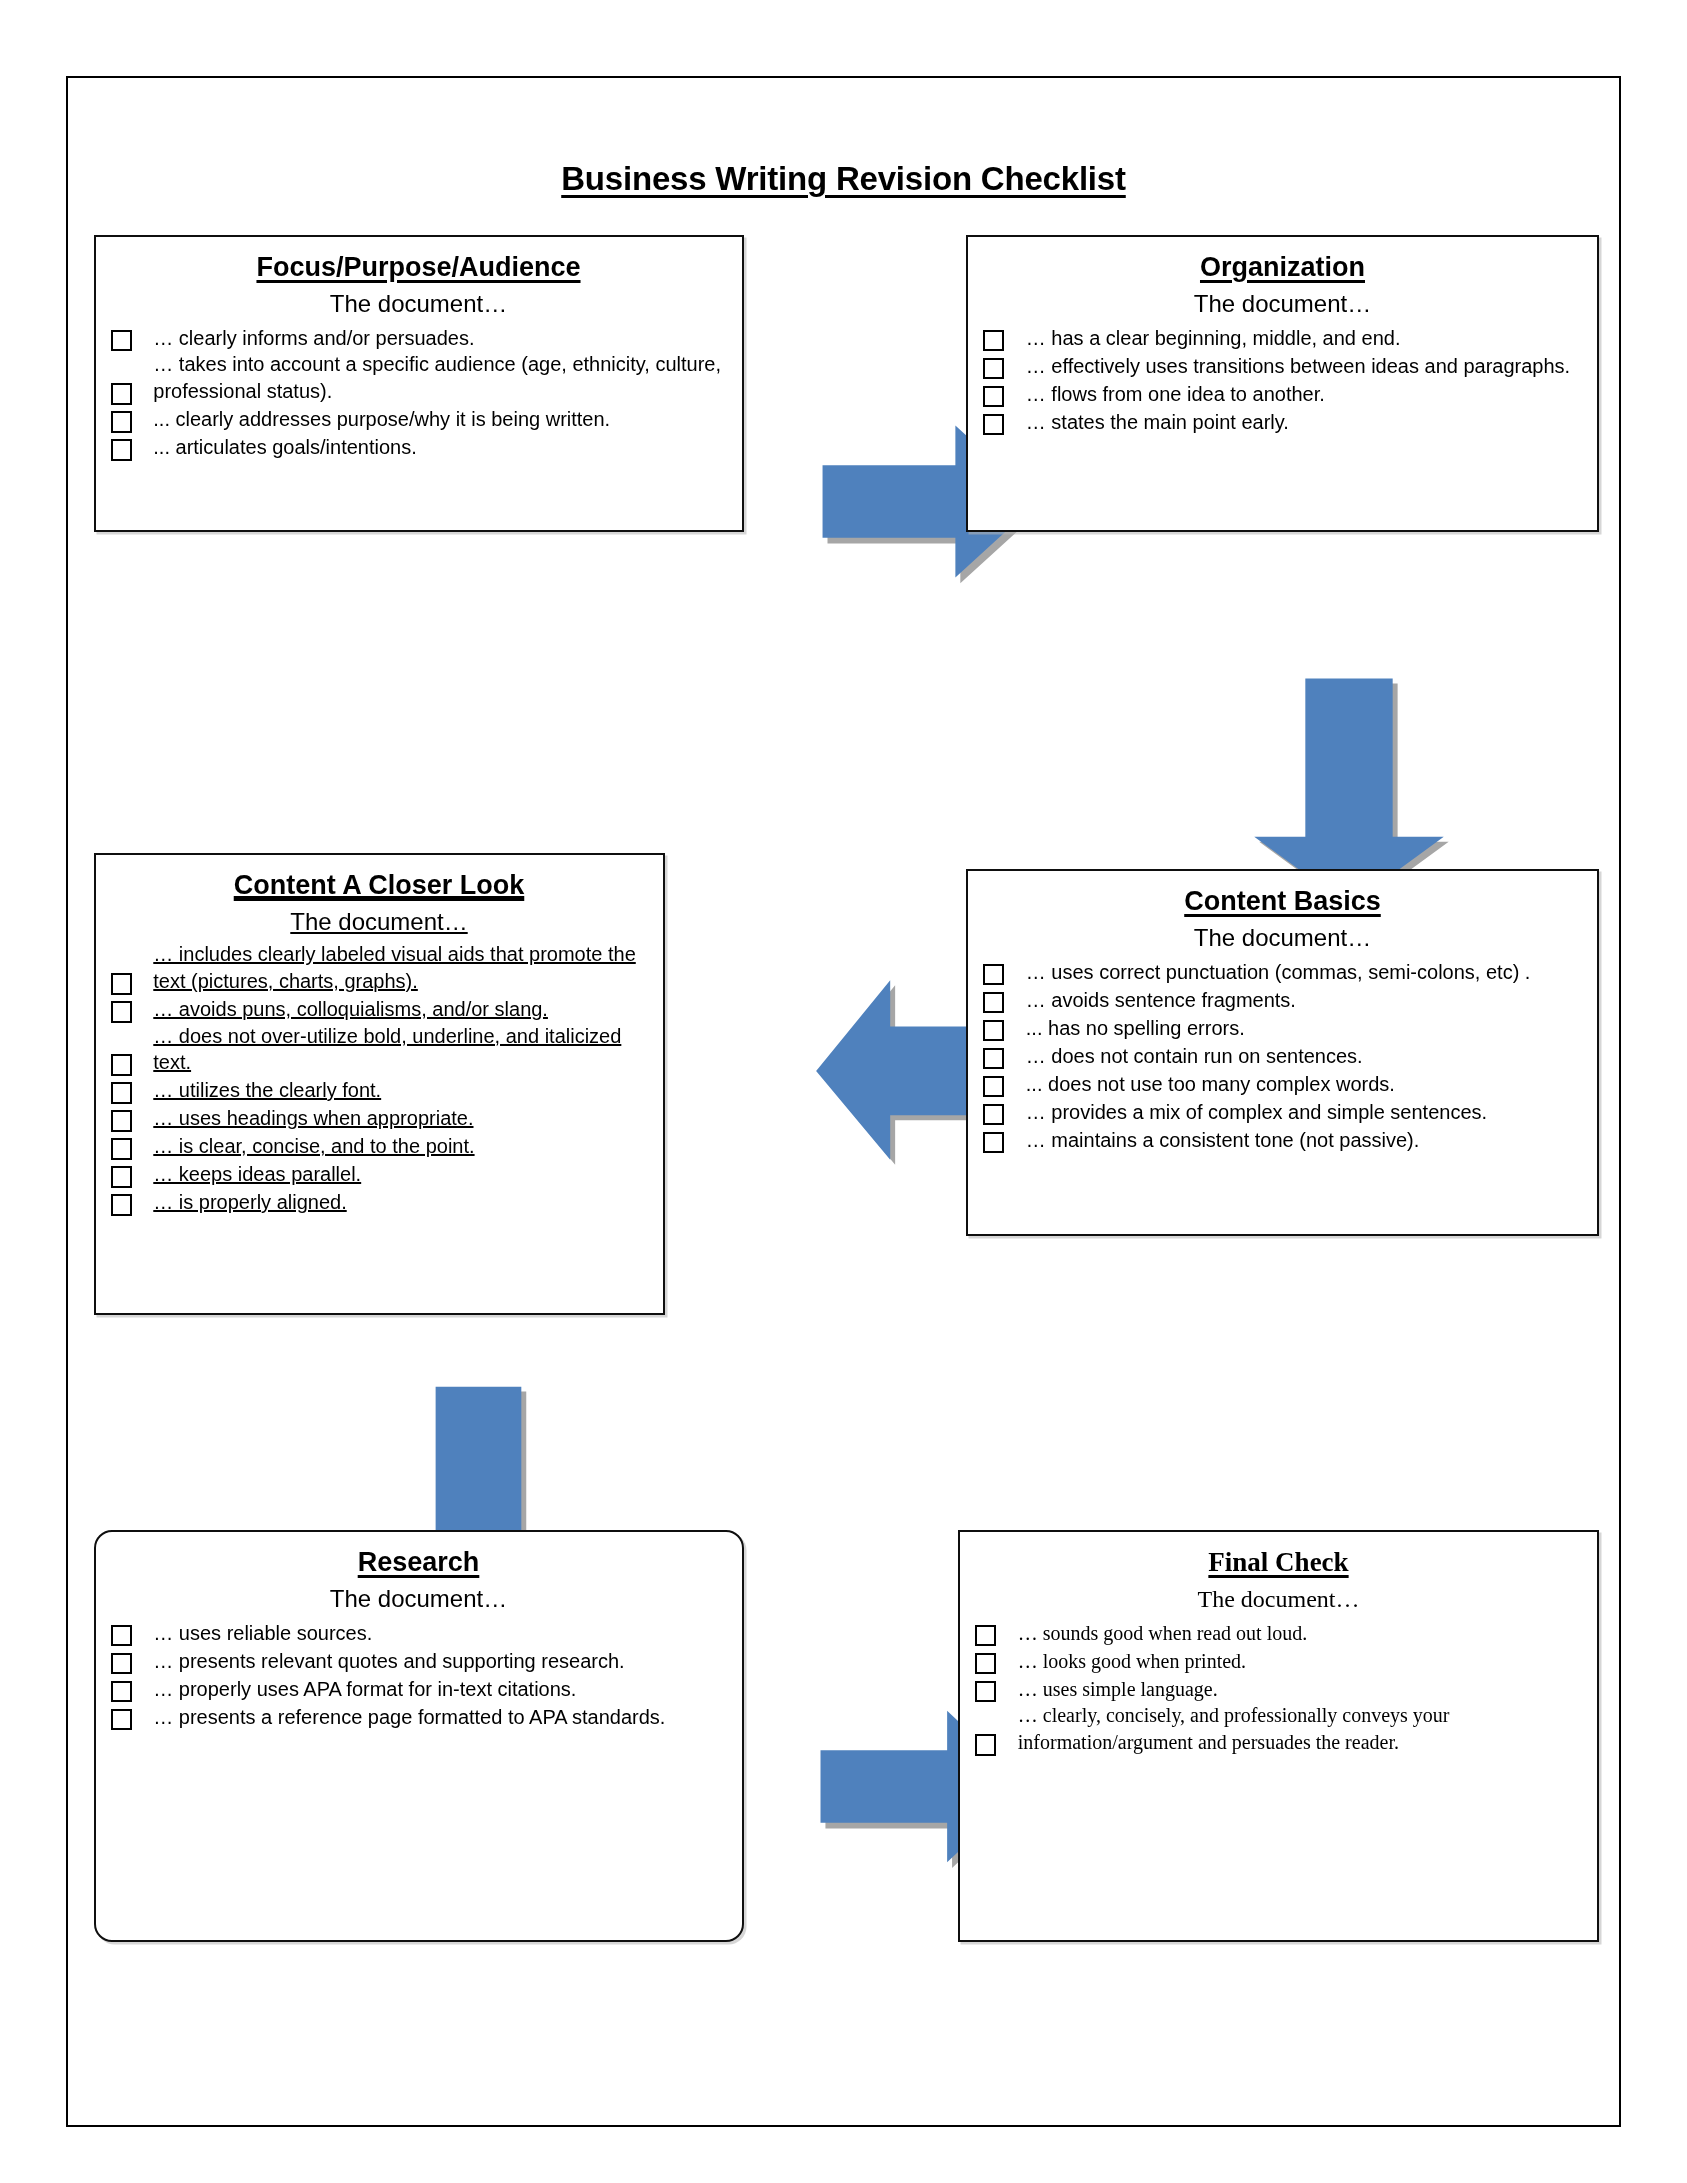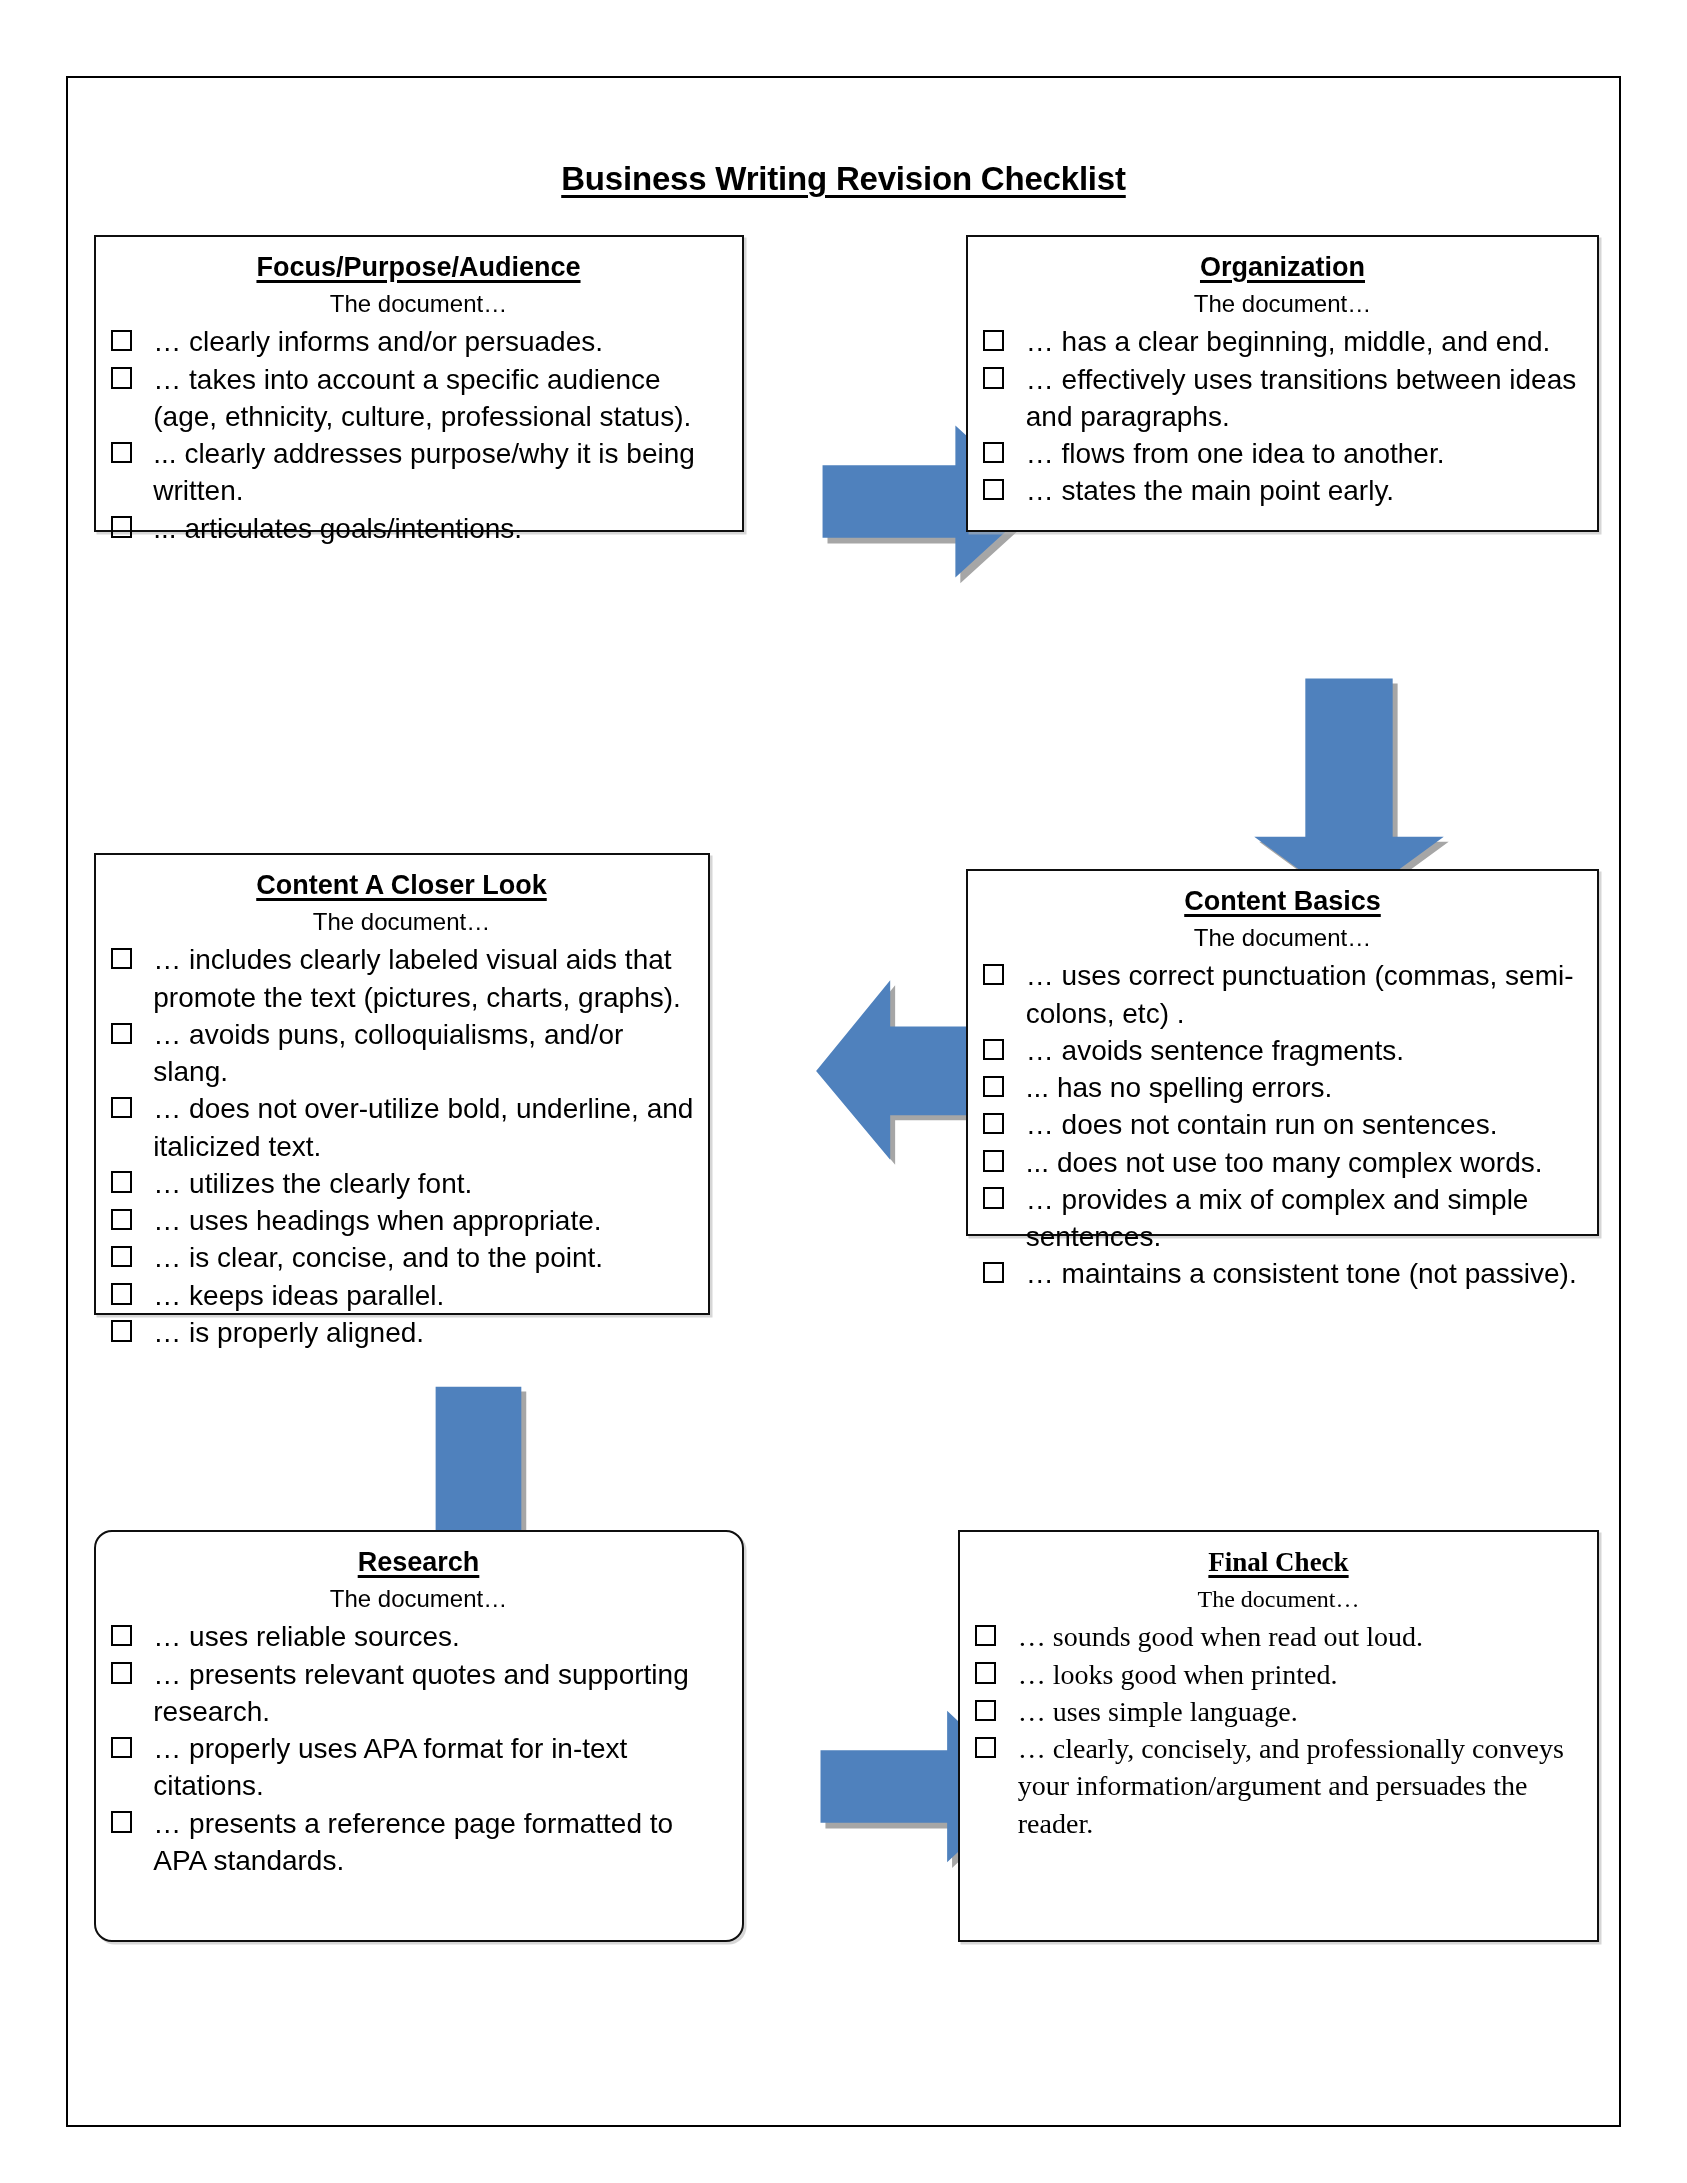--- a/index.html
+++ b/index.html
@@ -71,42 +71,42 @@
     margin-bottom: 5px;
     line-height: 1.2;
   }
   .items {
     margin: 0;
     padding: 0;
     list-style: none;
   }
   .item {
     display: flex;
-    align-items: flex-start;
-    font-size: 28px;
+    align-items: flex-end;
+    font-size: 20px;
     line-height: 1.33;
     padding: 0 11.5px 0 15px;
   }
   .item .tick {
     flex: 0 0 auto;
     width: 21.4px;
     height: 21.4px;
     border: 2.1px solid #000000;
     box-sizing: border-box;
     margin-top: 6.6px;
     margin-right: 21.4px;
   }
   .item .txt {
     flex: 1 1 auto;
   }
 
   
   #box-focus       { left: 25.5px;   top: 157px;  width: 650px;  height: 297px; }
   #box-organization{ left: 898px; top: 157px;  width: 633px;  height: 297px; }
-  #box-closer      { left: 25.5px;   top: 775px;  width: 616px;  height: 462px; }
+  #box-closer      { left: 25.5px;   top: 775px;  width: 571px;  height: 462px; text-decoration: underline; }
   #box-basics      { left: 898px; top: 791px;  width: 633px;  height: 367px; }
   #box-research    { left: 25.5px;   top: 1452px; width: 650px;  height: 412px; border-radius: 18px; }
   #box-final       { left: 890px; top: 1452px; width: 641px;  height: 412px; font-family: Liberation Serif, serif; }
 
   
   .arrow {
     position: absolute;
     z-index: 2;
   }
   .arrow svg { display: block; overflow: visible; }

